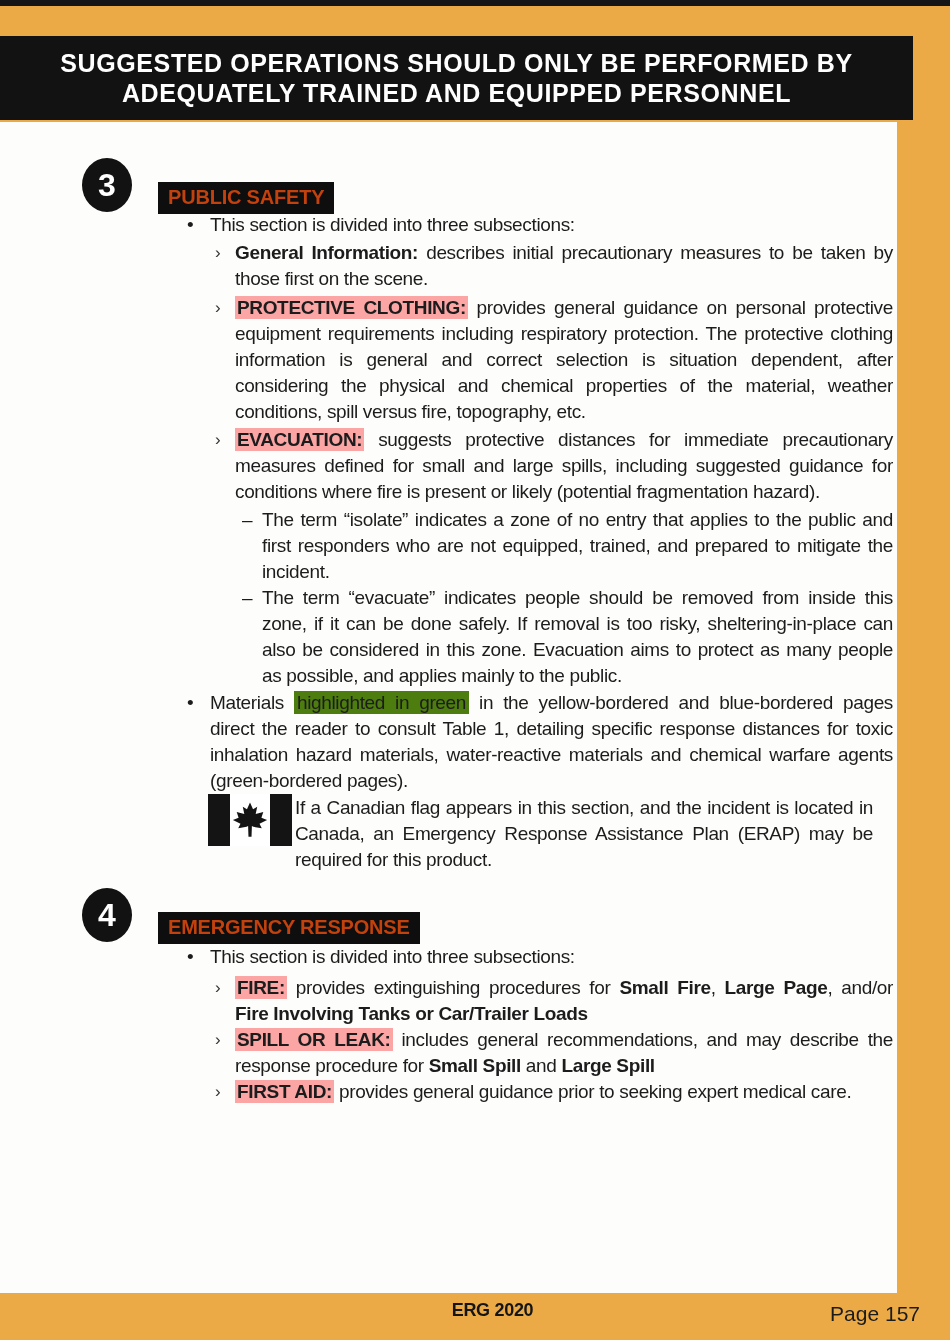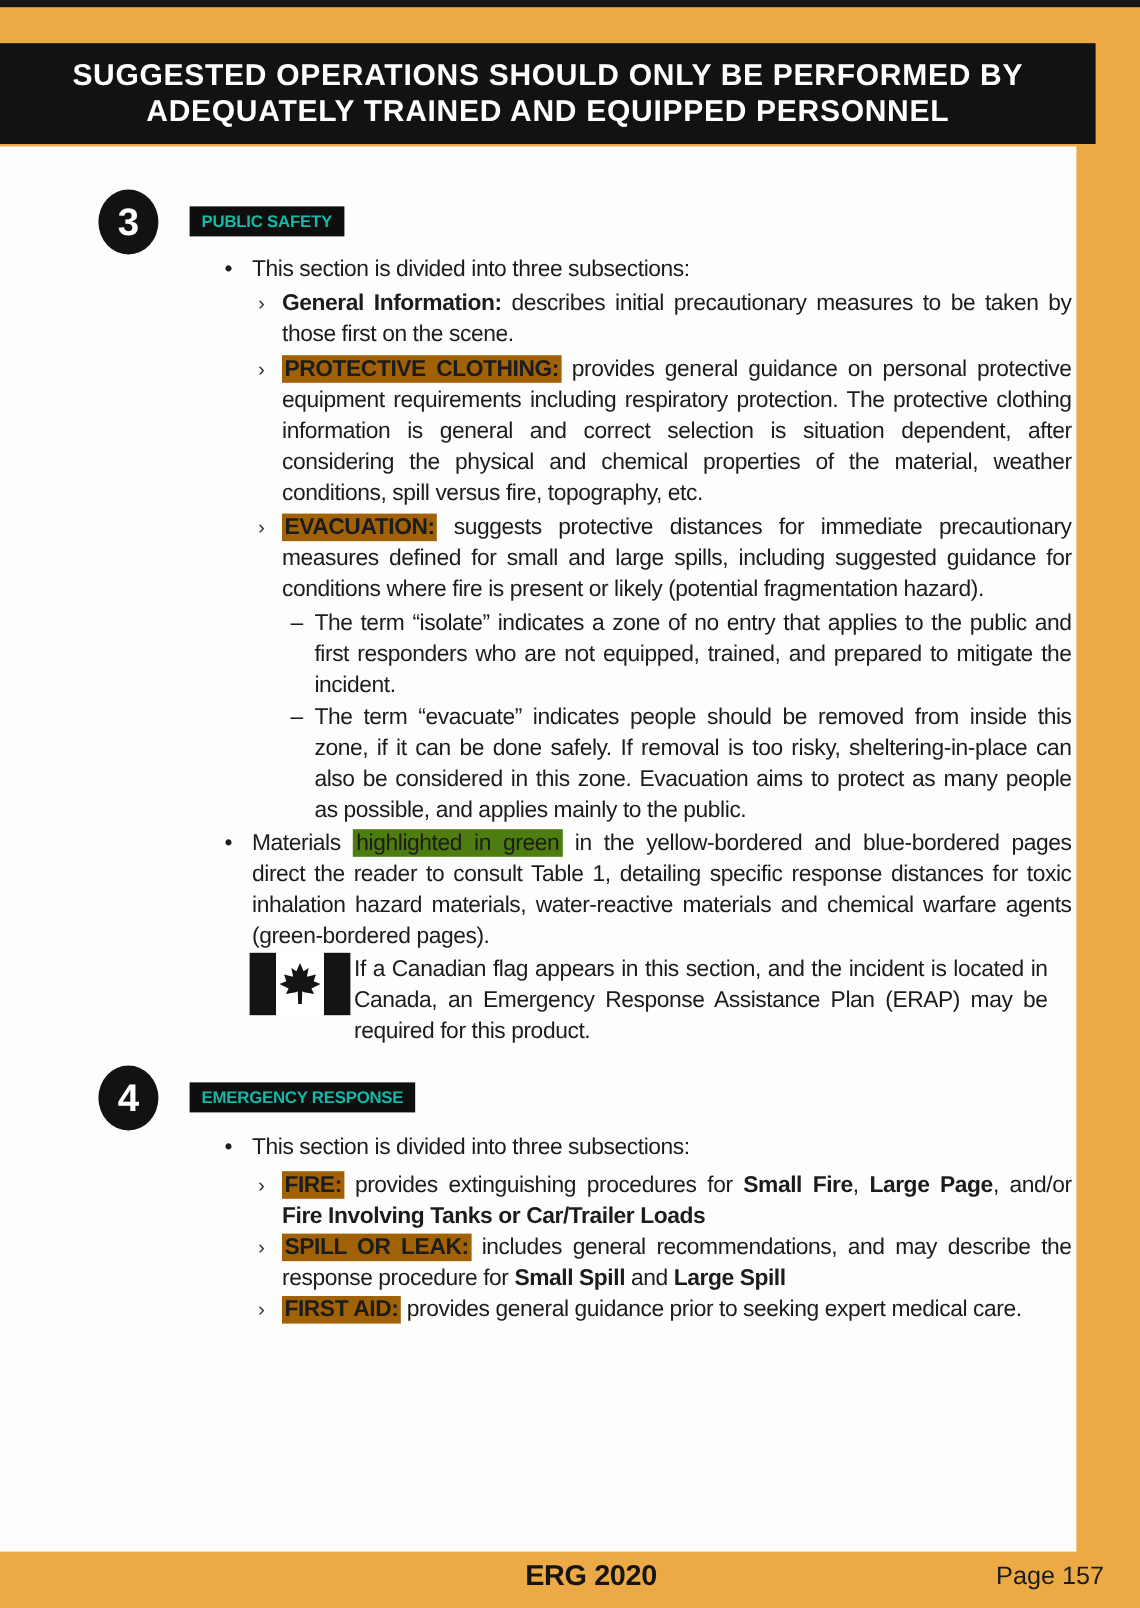--- a/index.html
+++ b/index.html
@@ -7,42 +7,42 @@
        font-family:"Liberation Sans",sans-serif;color:#1c1c1c;overflow:hidden;}
   .scan-edge-top{position:absolute;left:0;top:0;width:950px;height:6px;background:#161616;}
   .banner{position:absolute;left:0;top:36px;width:913px;height:84px;background:#121212;
           display:flex;flex-direction:column;justify-content:center;align-items:center;}
   .banner div{color:#fff;font-weight:bold;font-size:25px;line-height:30px;letter-spacing:0.6px;white-space:nowrap;}
   .content{position:absolute;left:0;top:122px;width:897px;height:1171px;background:#fdfdfb;}
   
   .sec-head{position:absolute;display:flex;align-items:flex-start;left:82px;gap:26px;}
   .badge{width:50px;height:54px;background:#121212;border-radius:50%;color:#fff;
          font-weight:bold;font-size:32px;display:flex;align-items:center;justify-content:center;}
-  .title-box{margin-top:14px;background:#0e0e0e;color:#14b8a6;font-weight:bold;font-size:14px;
+  .title-box{margin-top:24px;background:#0e0e0e;color:#c2410c;font-weight:bold;font-size:20px;
              letter-spacing:-0.2px;padding:4px 10px 5px 10px;white-space:nowrap;}
   
   .li{position:absolute;font-size:19px;line-height:26px;letter-spacing:-0.35px;text-align:justify;}
   .li .mk{position:absolute;left:0;top:0;text-align:left;}
   .lvl1{left:187px;width:683px;padding-left:23px;}
   .lvl2{left:215px;width:658px;padding-left:20px;}
   .lvl2 .mk{font-size:17px;color:#333;}
   .lvl3{left:242px;width:631px;padding-left:20px;}
   .intro{text-align:left;}
   .rich .b{font-weight:bold;}
-  .rich .hb{font-weight:bold;background:#a16207;padding:1px 2px;box-decoration-break:clone;-webkit-box-decoration-break:clone;}
+  .rich .hb{font-weight:bold;background:#fca5a5;padding:1px 2px;box-decoration-break:clone;-webkit-box-decoration-break:clone;}
   .rich .hg{background:#4d7c0f;padding:1px 3px;}
   
   .flag{position:absolute;left:208px;top:794px;width:84px;height:52px;background:#fff;display:flex;}
   .flag .bar{width:22px;height:52px;background:#141414;}
   .flag .leaf-zone{flex:1;display:flex;align-items:center;justify-content:center;}
   .flag svg{width:38px;height:44px;}
   .flag-text{left:295px;top:795px;width:578px;padding-left:0;}
   
   .footer-center{position:absolute;left:410px;top:1300px;width:165px;text-align:center;
-                 font-weight:bold;font-size:24px;letter-spacing:-0.3px;color:#151515;}
+                 font-weight:bold;font-size:18px;letter-spacing:-0.3px;color:#151515;}
   .footer-right{position:absolute;right:30px;top:1302px;font-size:21px;color:#1b1b1b;}
 </style>
 </head>
 <body>
 
 <div class="scan-edge-top"></div>
 
 <div class="banner">
   <div>SUGGESTED OPERATIONS SHOULD ONLY BE PERFORMED BY</div>
   <div>ADEQUATELY TRAINED AND EQUIPPED PERSONNEL</div>

